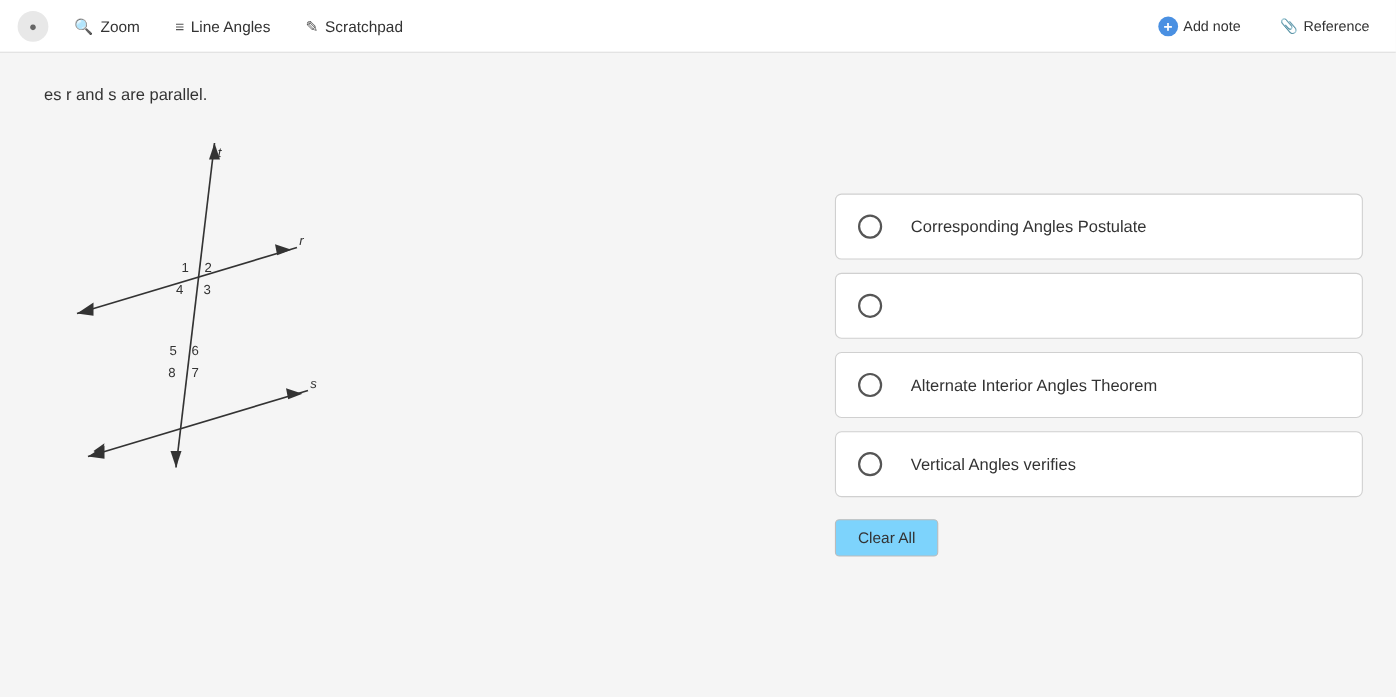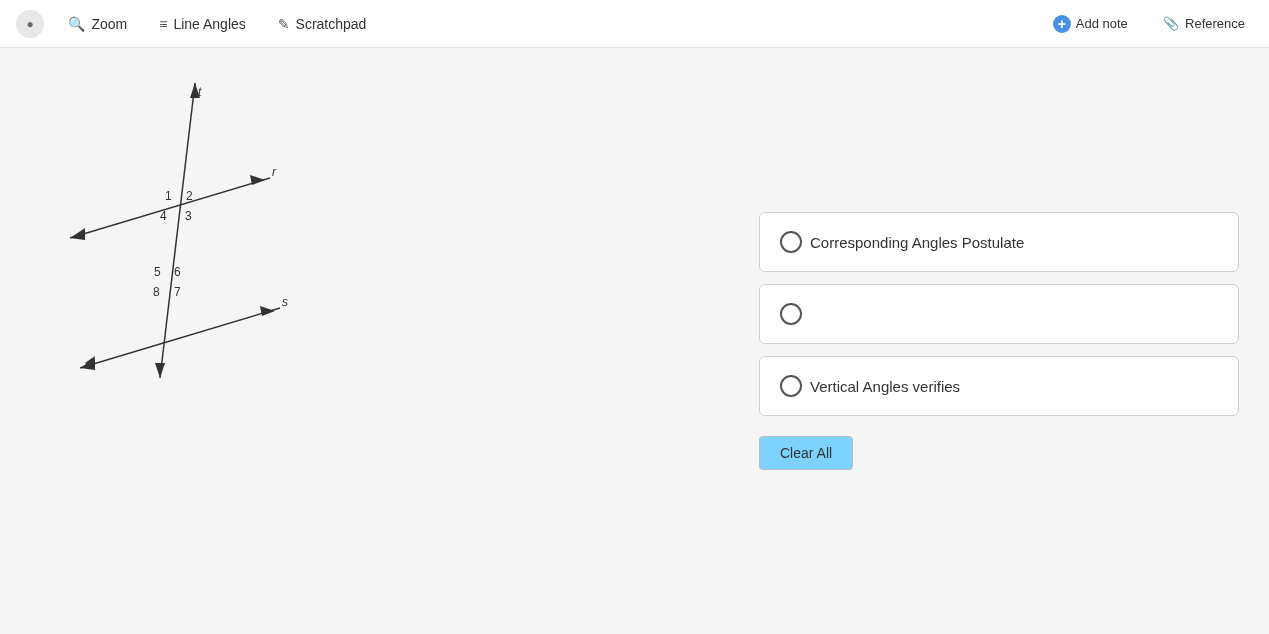--- a/index.html
+++ b/index.html
@@ -136,21 +136,21 @@
       justify-content: center;
     }
 
     .answer-option {
       display: flex;
       align-items: center;
       background: #ffffff;
       border: 1px solid #d0d0d0;
       border-radius: 6px;
       padding: 18px 20px;
-      gap: 8px;
+      gap: 26px;
       cursor: pointer;
       min-height: 60px;
     }
 
     .radio-circle {
       width: 22px;
       height: 22px;
       border-radius: 50%;
       border: 2px solid #555;
       flex-shrink: 0;
@@ -210,20 +210,21 @@
     <button class="reference-btn tool-btn">
       <span>📎</span>
       <span>Reference</span>
     </button>
   </div>
 </div>
 
 <div class="main-content">
 
   <div class="left-panel">
+    <div class="question-context">es r and s are parallel.</div>
 
     <div class="diagram-container">
       <svg class="geometry-svg" width="280" height="320">
 
         <line x1="155" y1="5" x2="120" y2="300" stroke="#333" stroke-width="1.5"></line>
 
         <polygon points="155,5 150,20 160,20" fill="#333"></polygon>
 
         <polygon points="120,300 115,285 125,285" fill="#333"></polygon>
 
@@ -265,20 +266,24 @@
 
     <div class="answer-option">
       <div class="radio-circle"></div>
       <span class="option-text">Corresponding Angles Postulate</span>
     </div>
 
     <div class="answer-option">
       <div class="radio-circle"></div>
     </div>
 
+    <div class="answer-option">
+      <div class="radio-circle"></div>
+      <span class="option-text">Alternate Interior Angles Theorem</span>
+    </div>
 
     <div class="answer-option">
       <div class="radio-circle"></div>
       <span class="option-text">Vertical Angles verifies</span>
     </div>
 
     <button class="clear-all-btn">Clear All</button>
 
   </div>
 </div>

